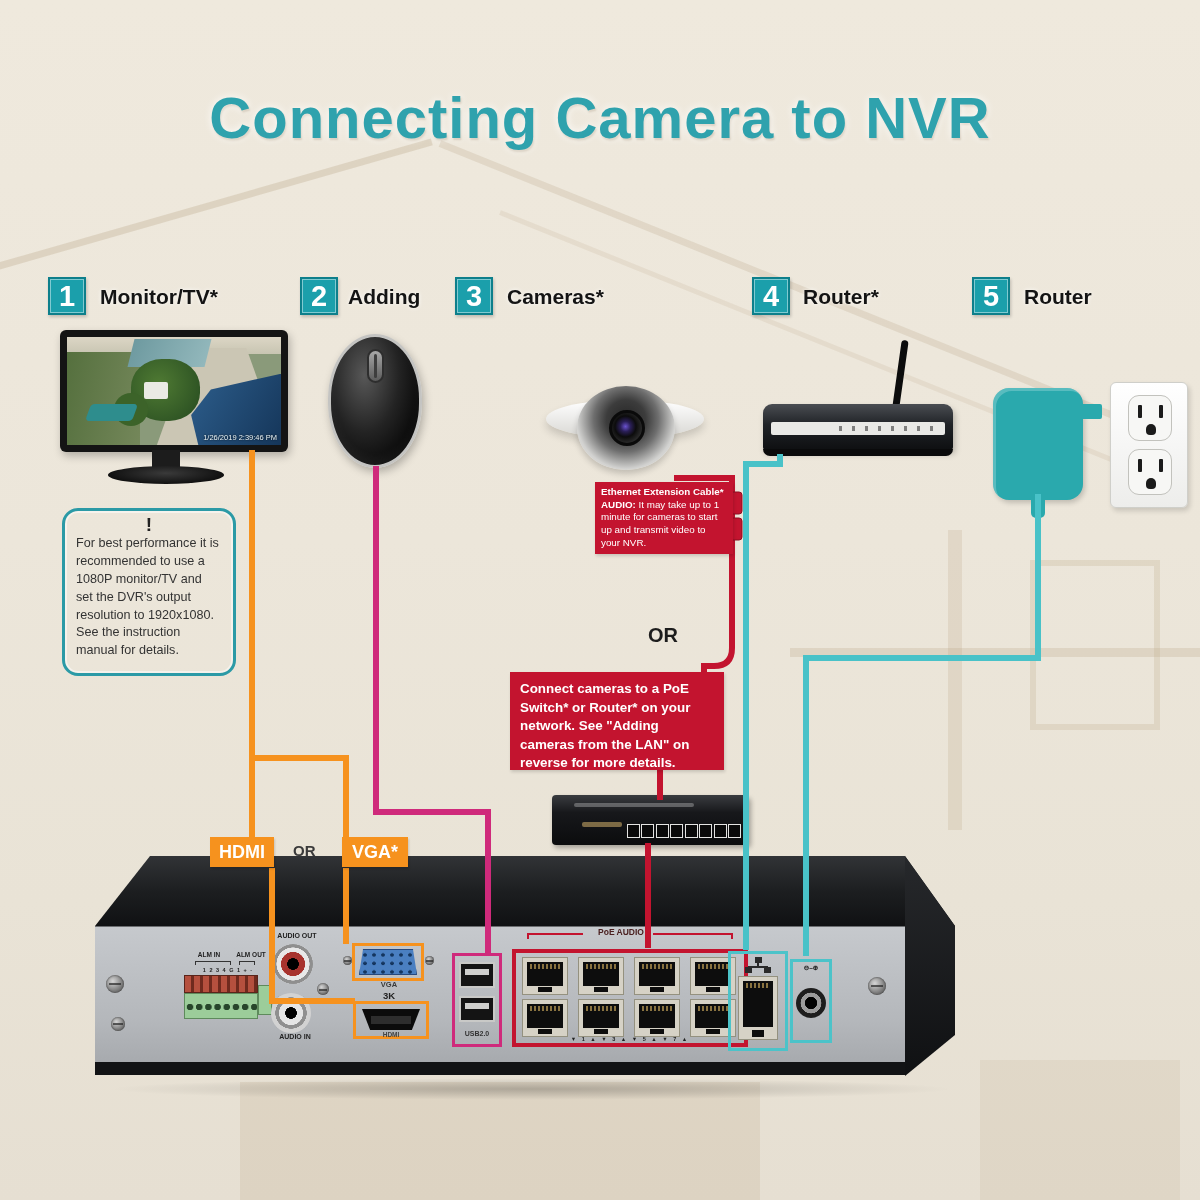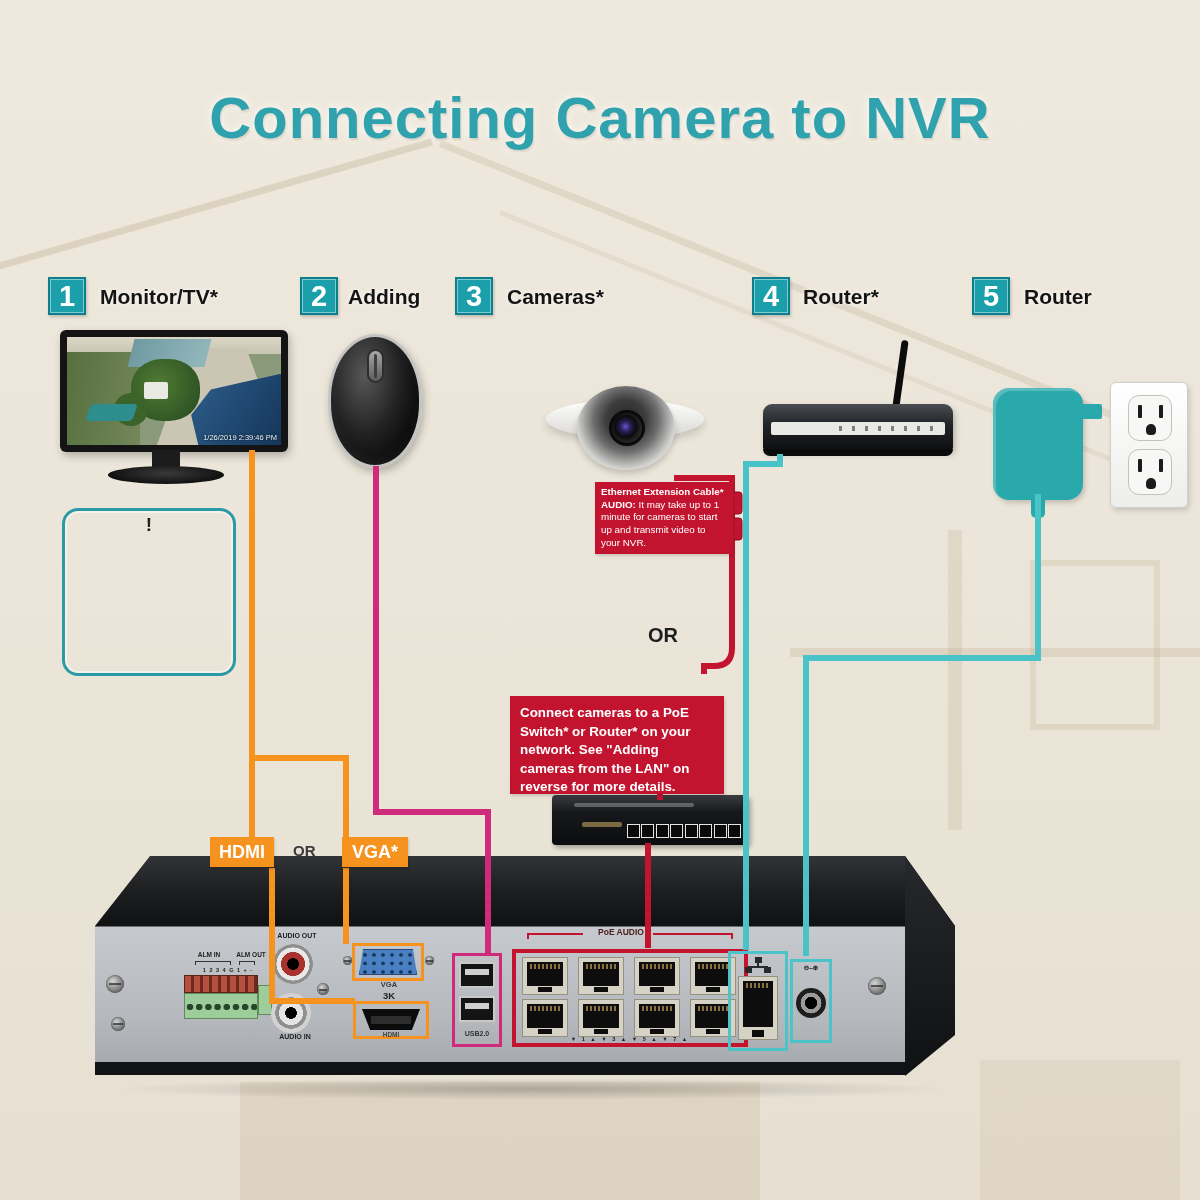--- a/index.html
+++ b/index.html
@@ -28,21 +28,21 @@
                border:3px solid #2b9aa6; border-radius:16px; padding:4px 11px 6px 11px;
                box-shadow:inset 0 0 0 2px rgba(255,255,255,.5); }
   .perf-note .excl { text-align:center; font-weight:bold; font-size:19px; color:#222; line-height:20px; }
   .perf-note .txt { font-size:12.6px; line-height:1.42; color:#333; }
 
   
   .redbox { position:absolute; background:#c3142f; color:#fff; box-shadow:1px 2px 3px rgba(0,0,0,.15); }
   .eth-note { left:547px; top:482px; width:138px; height:72px; padding:4px 6px; font-size:9.8px; line-height:1.3;margin-left:48px; }
   .eth-note .t { font-weight:bold; }
   .rec-note { left:558px; top:564px; width:171px; height:52px; padding:7px 9px; font-size:13.5px; line-height:1.35; font-weight:bold; }
-  .sw-note  { left:510px; top:672px; width:214px; height:98px; padding:8px 10px; font-size:13.4px; line-height:1.38; font-weight:bold;margin-top:24px; }
+  .sw-note  { left:510px; top:672px; width:214px; height:98px; padding:8px 10px; font-size:13.4px; line-height:1.38; font-weight:bold; }
   .or-mid { position:absolute; left:648px; top:624px; font-size:20px; font-weight:bold; color:#1d1d1d; }
   .or-cab { position:absolute; left:293px; top:842px; font-size:15px; font-weight:bold; color:#3a3a3a; }
 
   
   .tag { position:absolute; background:#f6921e; color:#fff; font-weight:bold; font-size:18px;
          text-align:center; line-height:30px; height:30px; box-shadow:1px 2px 2px rgba(0,0,0,.15); }
 
   
   .monitor { position:absolute; left:60px; top:330px; width:228px; height:122px; background:#141414;
              border-radius:6px; padding:7px; box-shadow:2px 4px 8px rgba(0,0,0,.25); }
@@ -215,20 +215,21 @@
       <div class="scn" style="left:58%;top:34%;width:42%;height:66%;background:linear-gradient(120deg,#2d5e8c,#15365a);clip-path:polygon(0 58%,22% 22%,100% 0,100% 100%,8% 100%);"></div>
       <div class="scn" style="left:36%;top:42%;width:11%;height:15%;background:#eaeae4;border-radius:2px;"></div>
       <div class="timestamp">1/26/2019 2:39:46 PM</div>
     </div>
   </div>
   <div class="mon-stand"></div>
   <div class="mon-base"></div>
 
   <div class="perf-note">
     <div class="excl">!</div>
+    <div class="txt">For best performance it is recommended to use a 1080P monitor/TV and set the DVR's output resolution to 1920x1080. See the instruction manual for details.</div>
   </div>
 
   <div class="mouse">
     <div class="wheel"></div>
   </div>
 
   <div class="cam-skirt"></div>
   <div class="cam-dome">
     <div class="cam-lens"></div>
   </div>

